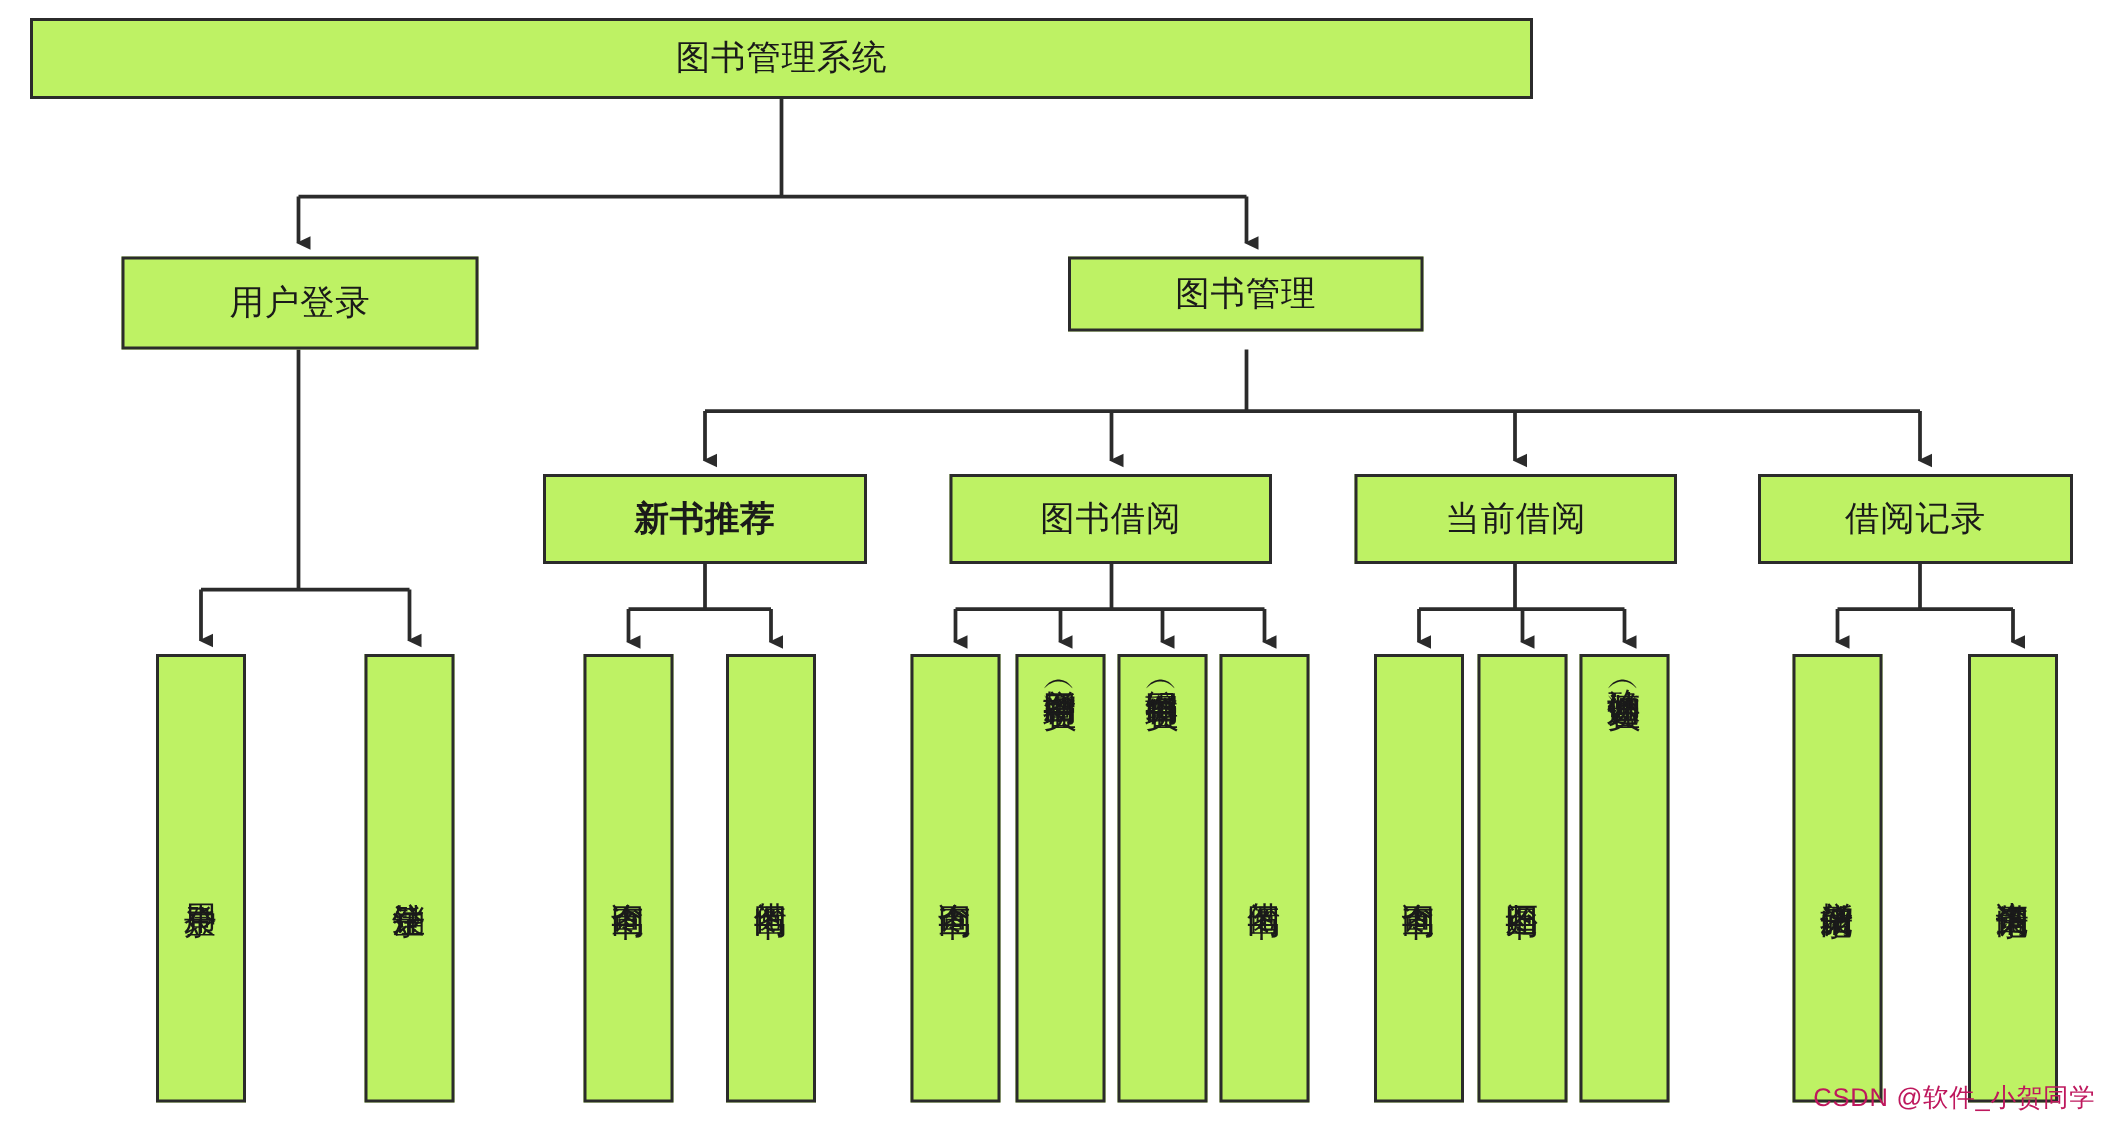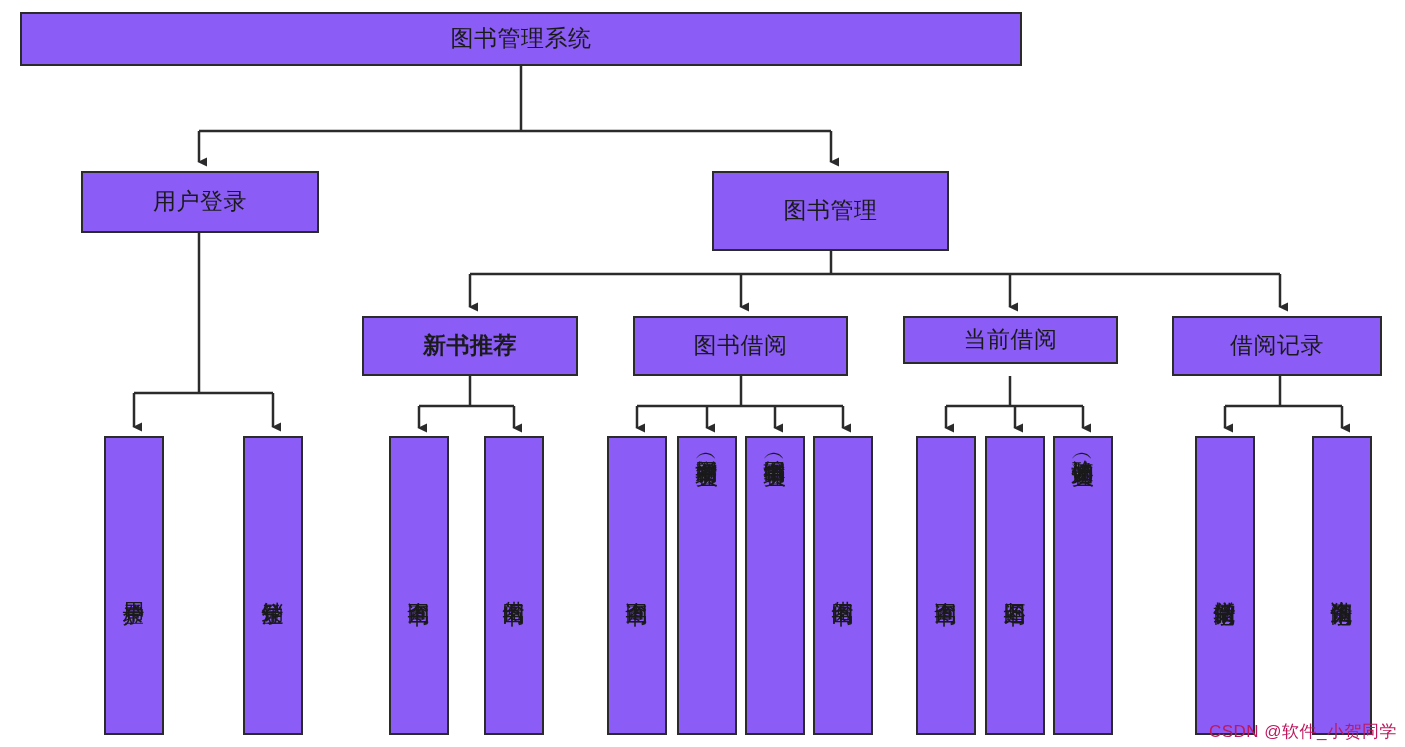--- a/index.html
+++ b/index.html
@@ -20,21 +20,21 @@
   svg.wires {
     position: absolute;
     left: 0; top: 0;
     width: 1405px;
     height: 747px;
     pointer-events: none;
   }
   .node {
     position: absolute;
     box-sizing: border-box;
-    background: #8b5cf6;
+    background: #bef264;
     border: 2.5px solid #2b2b2b;
     display: flex;
     align-items: center;
     justify-content: center;
     color: #1a1a1a;
   }
   .node.horiz {
     font-size: 23px;
     letter-spacing: 0.5px;
   }
@@ -133,31 +133,31 @@
     </g>
   </svg>
 
   <div class="node root horiz" style="left:20px; top:12px; width:1002px; height:54px;">
     <span class="label">图书管理系统</span>
   </div>
 
   <div class="node horiz" style="left:81px; top:171px; width:238px; height:62px;">
     <span class="label">用户登录</span>
   </div>
-  <div class="node horiz" style="left:712px; top:171px; width:237px; height:80px;">
+  <div class="node horiz" style="left:712px; top:171px; width:237px; height:50px;">
     <span class="label">图书管理</span>
   </div>
 
   <div class="node horiz" style="left:362px; top:316px; width:216px; height:60px;font-weight:bold;">
     <span class="label">新书推荐</span>
   </div>
   <div class="node horiz" style="left:633px; top:316px; width:215px; height:60px;">
     <span class="label">图书借阅</span>
   </div>
-  <div class="node horiz" style="left:903px; top:316px; width:215px; height:48px;">
+  <div class="node horiz" style="left:903px; top:316px; width:215px; height:60px;">
     <span class="label">当前借阅</span>
   </div>
   <div class="node horiz" style="left:1172px; top:316px; width:210px; height:60px;">
     <span class="label">借阅记录</span>
   </div>
 
   <div class="node vert center" style="left:104px; top:436px; width:60px; height:299px;">
     <span class="label">用户登录</span>
   </div>
   <div class="node vert center" style="left:243px; top:436px; width:60px; height:299px;">

